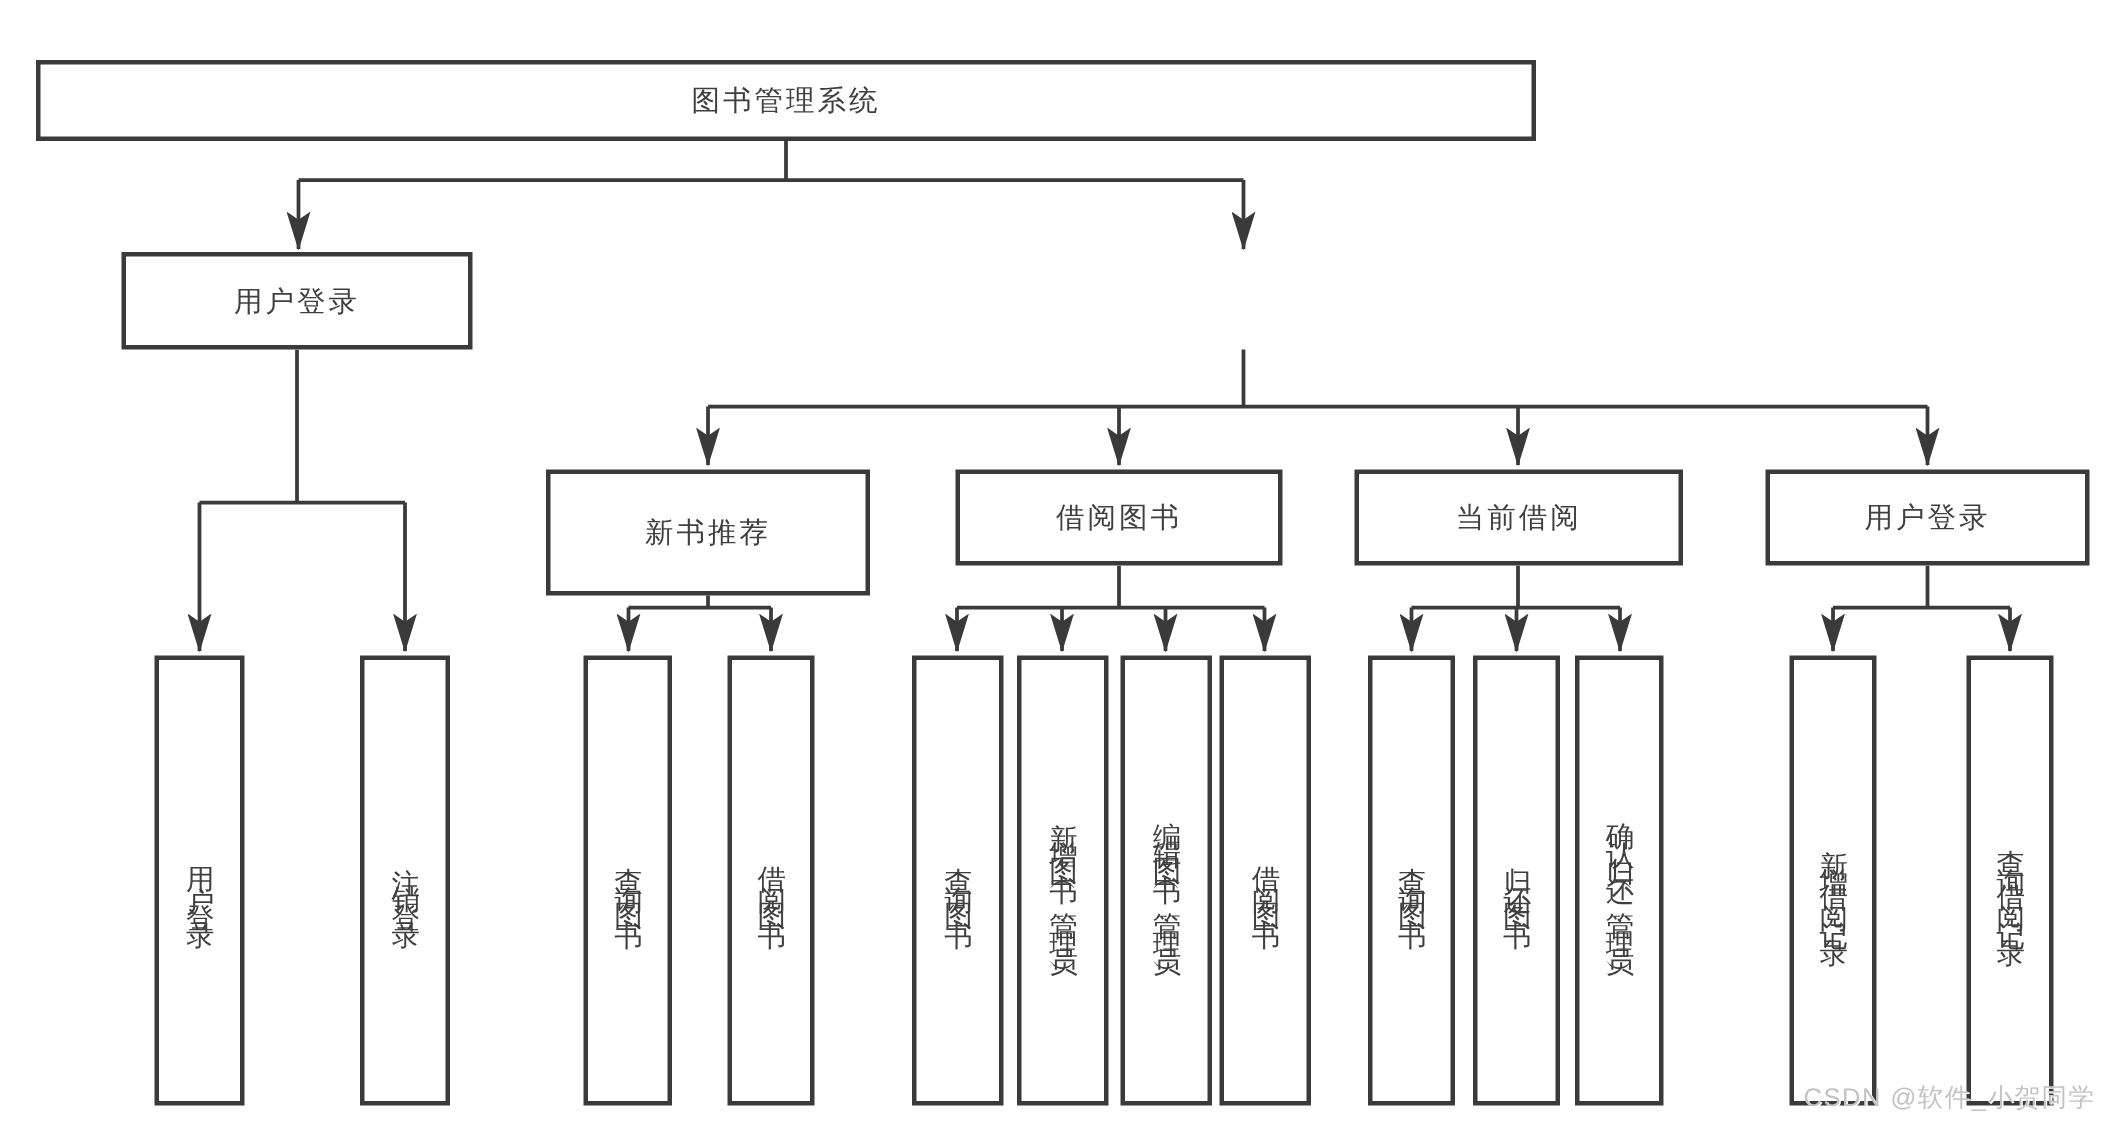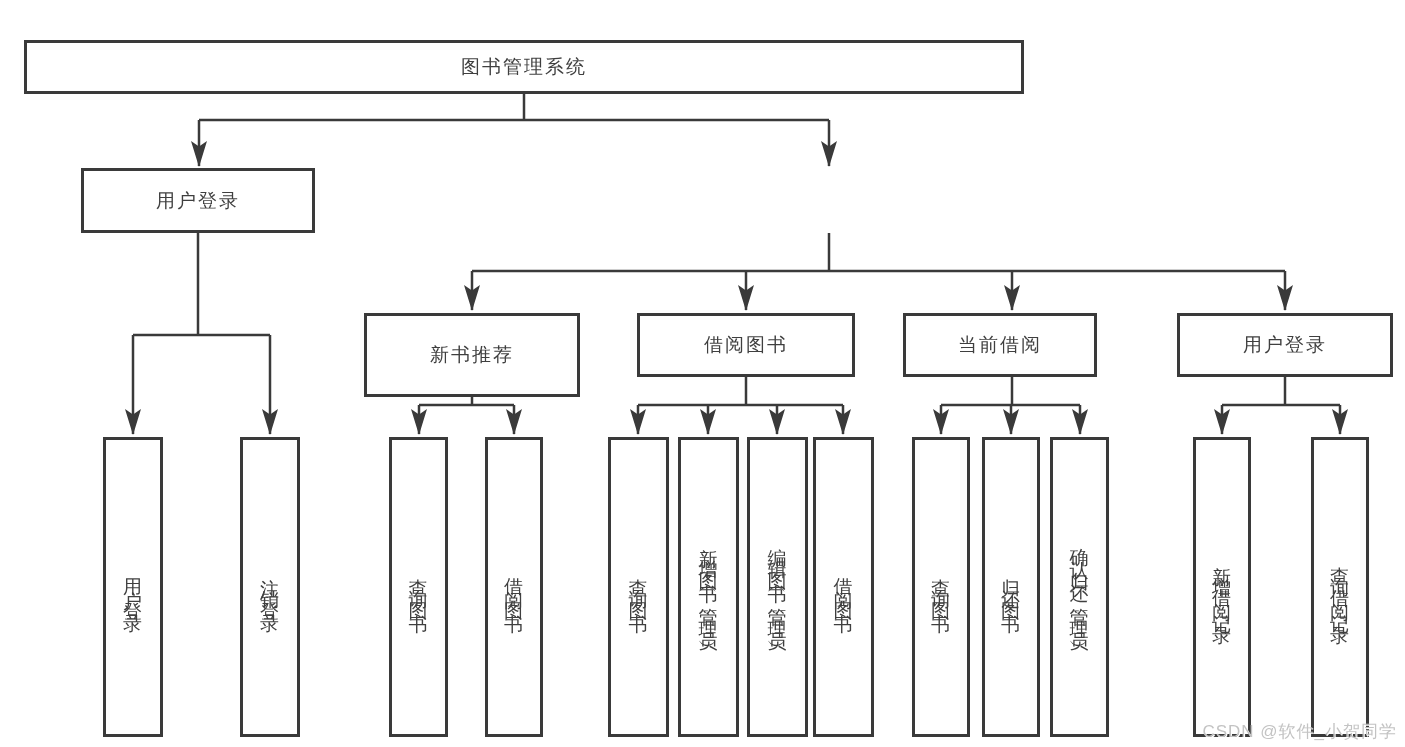--- a/index.html
+++ b/index.html
@@ -52,21 +52,21 @@
     white-space: nowrap;
   }
 
   
   .n-root            { left: 24px;   top: 13px;  width: 1000px; height: 54px; margin-top: 27px; }
   .n-user-login      { left: 81px;   top: 168px; width: 234px;  height: 65px; }
   .n-book-mgmt       { left: 712px;  top: 168px; width: 234px;  height: 65px; }
 
   .n-new-book        { left: 364px;  top: 313px; width: 216px;  height: 84px; }
   .n-book-borrow     { left: 637px;  top: 313px; width: 218px;  height: 64px; }
-  .n-current-borrow  { left: 903px;  top: 313px; width: 194px;  height: 64px; }
+  .n-current-borrow  { left: 903px;  top: 313px; width: 219px;  height: 64px; }
   .n-borrow-record   { left: 1177px; top: 313px; width: 216px;  height: 64px; }
 
   .leaf { top: 437px; height: 300px; }
   .n-leaf-1  { left: 103px;  width: 60px; }
   .n-leaf-2  { left: 240px;  width: 60px; }
   .n-leaf-3  { left: 389px;  width: 59px; }
   .n-leaf-4  { left: 485px;  width: 58px; }
   .n-leaf-5  { left: 608px;  width: 61px; }
   .n-leaf-6  { left: 678px;  width: 61px; }
   .n-leaf-7  { left: 747px;  width: 61px; }

